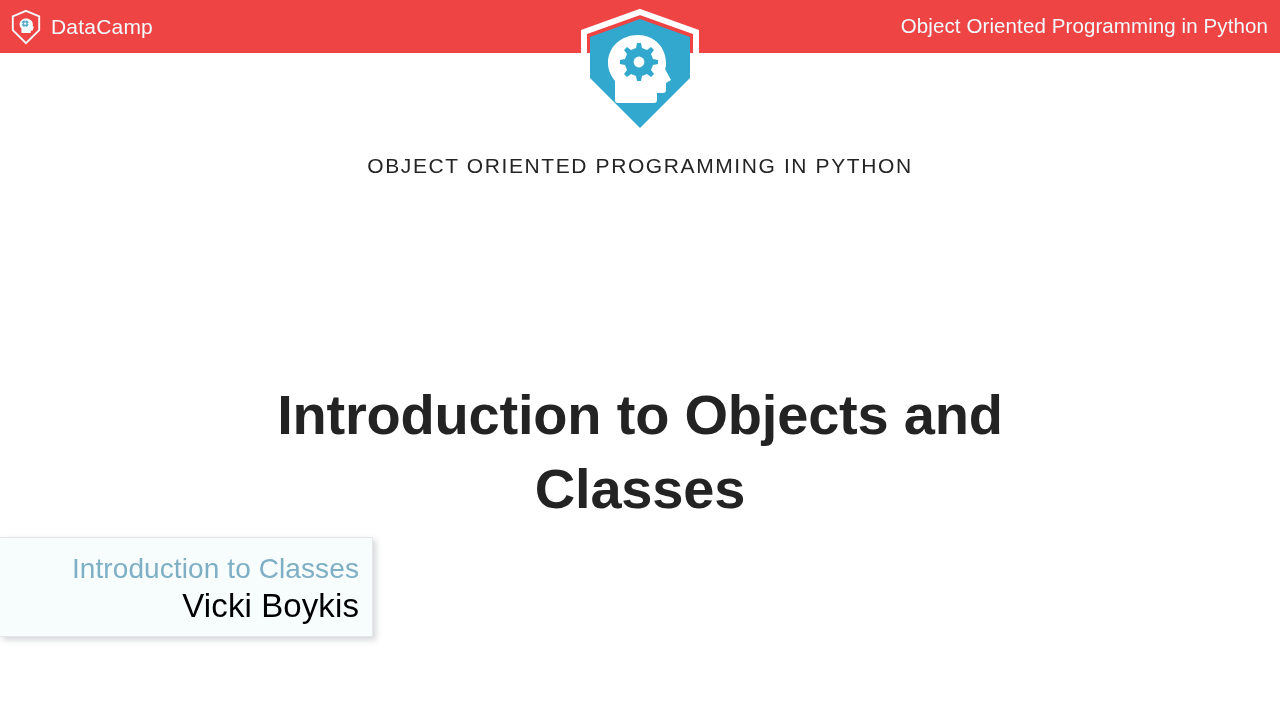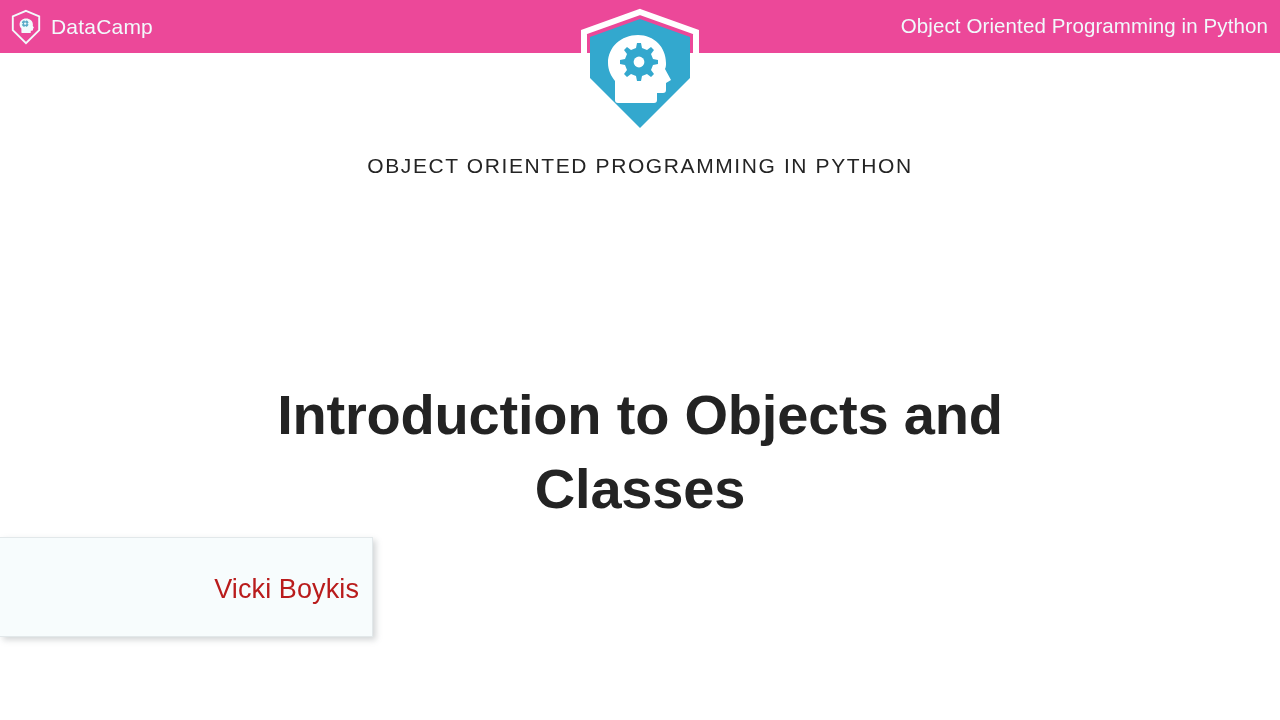--- a/index.html
+++ b/index.html
@@ -15,21 +15,21 @@
     background: #ffffff;
     position: relative;
   }
 
   
   .header-bar {
     position: absolute;
     top: 0; left: 0;
     width: 1280px;
     height: 53px;
-    background: #ec4899;
+    background: #ef4444;
     display: flex;
     align-items: center;
     justify-content: space-between;
   }
 
   .brand {
     display: flex;
     align-items: center;
     gap: 9px;
     padding-left: 10px;
@@ -116,22 +116,22 @@
 
   .speaker-card-title {
     font-size: 28px;
     color: #7fafc5;
     line-height: 1.22;
     letter-spacing: 0.1px;
     white-space: nowrap;
   }
 
   .speaker-card-name {
-    font-size: 27px;
-    color: #b91c1c;
+    font-size: 33px;
+    color: #000000;
     line-height: 1.2;
     letter-spacing: 0.1px;
     white-space: nowrap;
   }
 </style>
 </head>
 <body>
 
 <div class="header-bar">
 
@@ -179,14 +179,15 @@
       <circle cx="64" cy="54" r="5.4"></circle>
     </g>
   </svg>
 </div>
 
 <div class="course-subtitle">OBJECT ORIENTED PROGRAMMING IN PYTHON</div>
 
 <h1 class="slide-title">Introduction to Objects and Classes</h1>
 
 <div class="speaker-card">
+  <div class="speaker-card-title">Introduction to Classes</div>
   <div class="speaker-card-name">Vicki Boykis</div>
 </div>
 
 </body></html>

